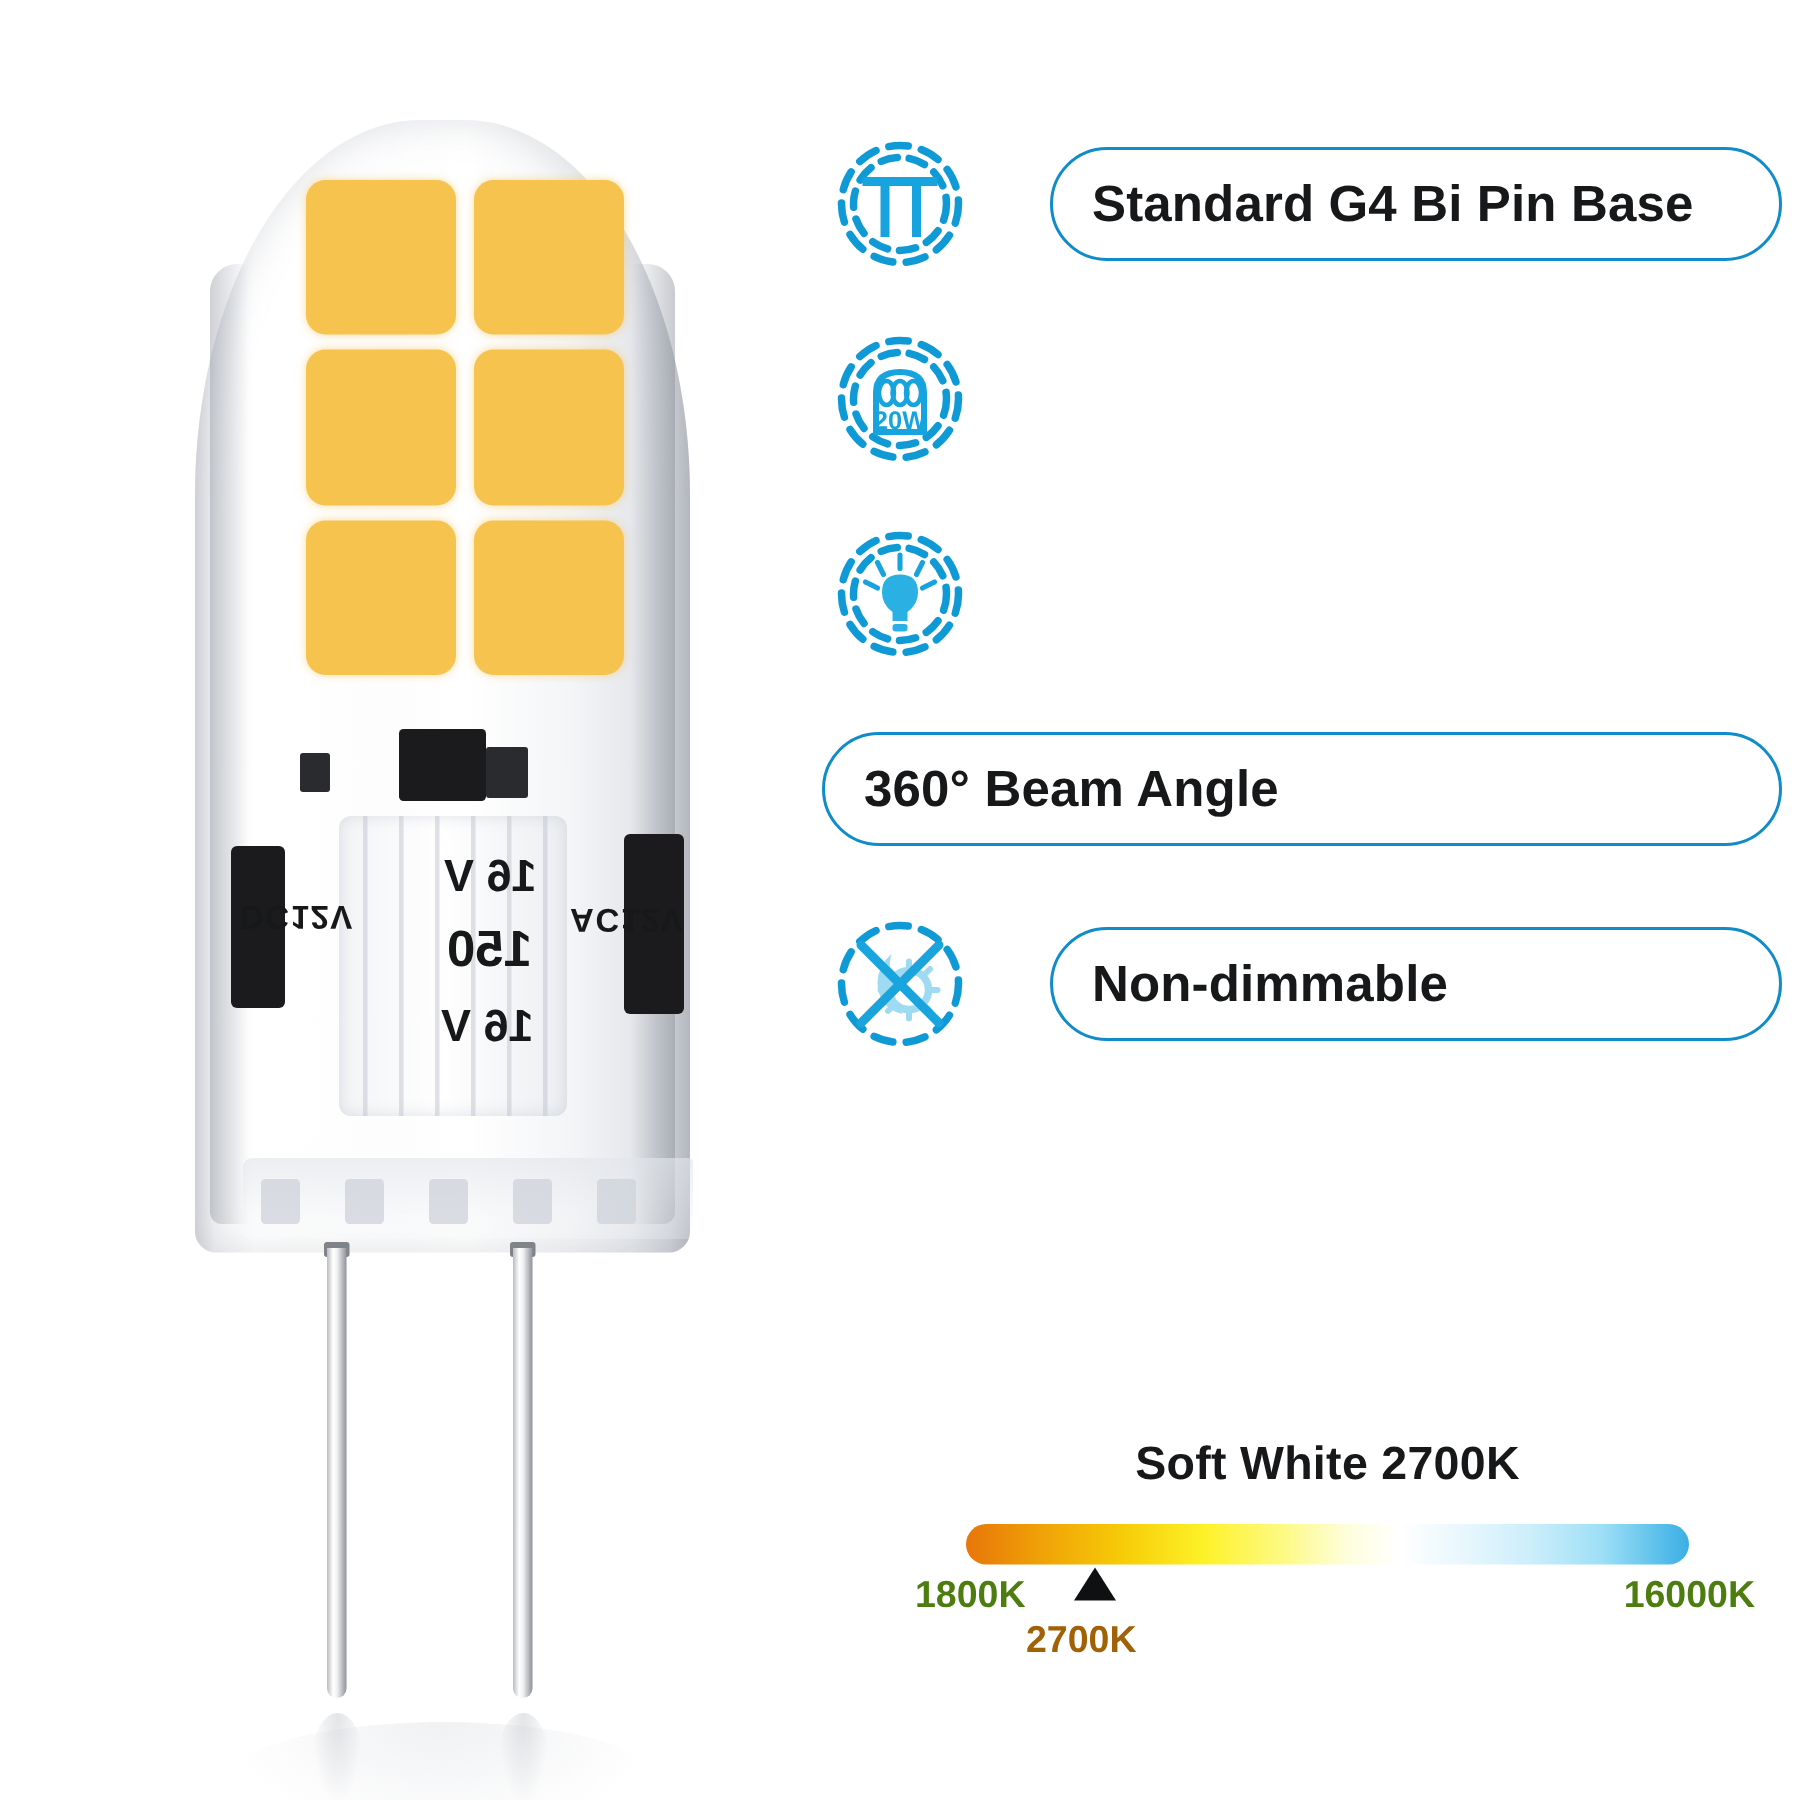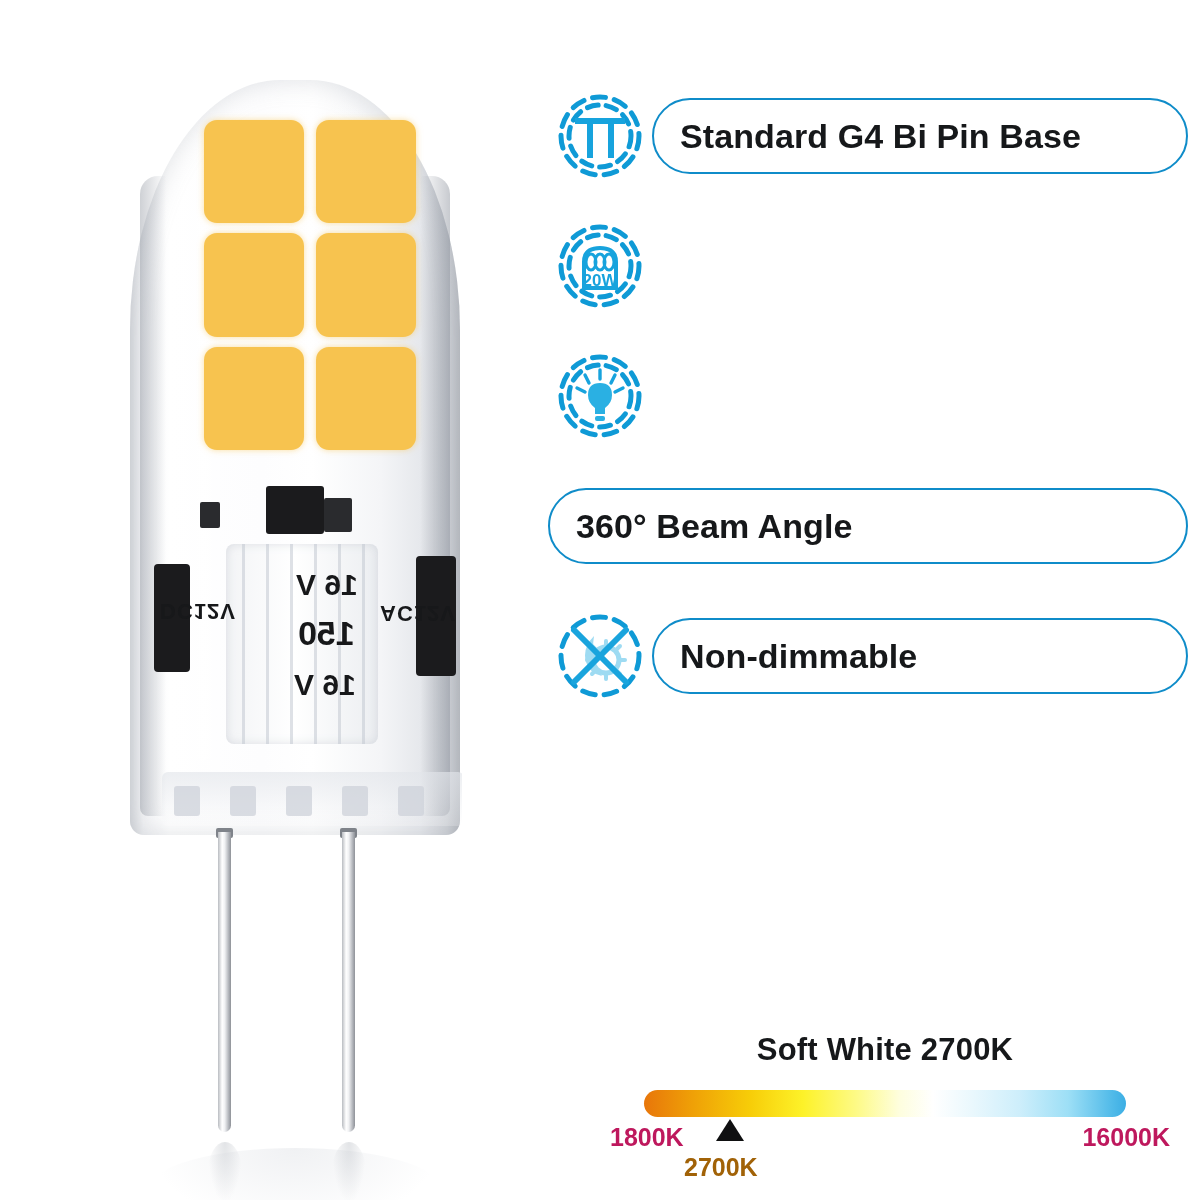--- a/index.html
+++ b/index.html
@@ -132,21 +132,21 @@
     background:radial-gradient(ellipse at 50% 0%,rgba(205,209,216,.30),rgba(255,255,255,0) 70%);
     border-radius:50%;
   }
 
   
   #feature-list{
     position:absolute;left:548px;top:88px;width:640px;
   }
   .feature-row{
     display:flex;align-items:center;
-    height:96px;margin-bottom:34px;
+    height:96px;margin-bottom:34px;gap:48px;
   }
   .feature-icon{
     width:104px;min-width:104px;height:96px;
     display:flex;align-items:center;justify-content:center;
   }
   .feature-pill{
     flex:1;height:76px;
     border:2.6px solid #0f8cc9;
     border-radius:38px;
     display:flex;align-items:center;
@@ -154,21 +154,21 @@
     box-sizing:border-box;
     background:#ffffff;
   }
   .feature-label{
     font-size:34px;font-weight:700;color:#16181a;
     letter-spacing:.1px;white-space:nowrap;
   }
 
   
   #color-temp{
-    position:absolute;left:600px;top:1032px;width:570px;
+    position:absolute;left:600px;top:958px;width:570px;
   }
   .ct-title{
     text-align:center;font-size:31px;font-weight:700;color:#16181a;
     margin:0 0 22px 0;letter-spacing:.2px;
   }
   .ct-bar{
     position:relative;left:44px;width:482px;height:27px;border-radius:14px;
     background:linear-gradient(90deg,
       #e8760a 0%,
       #efa007 10%,
@@ -178,21 +178,21 @@
       #fefede 53%,
       #ffffff 60%,
       #eaf8fd 68%,
       #cdeefb 78%,
       #9ddff6 88%,
       #52bbe9 97%,
       #3caee4 100%);
   }
   .ct-ticks{position:relative;height:40px;}
   .ct-tick{
-    position:absolute;top:6px;font-size:25px;font-weight:700;color:#be185d;
+    position:absolute;top:6px;font-size:25px;font-weight:700;color:#4d7c0f;
   }
   .ct-tick.min{left:10px;}
   .ct-tick.max{right:0px;}
   .ct-marker{
     position:absolute;left:116px;top:2px;
     width:0;height:0;
     border-left:14px solid transparent;
     border-right:14px solid transparent;
     border-bottom:22px solid #0f1011;
   }

